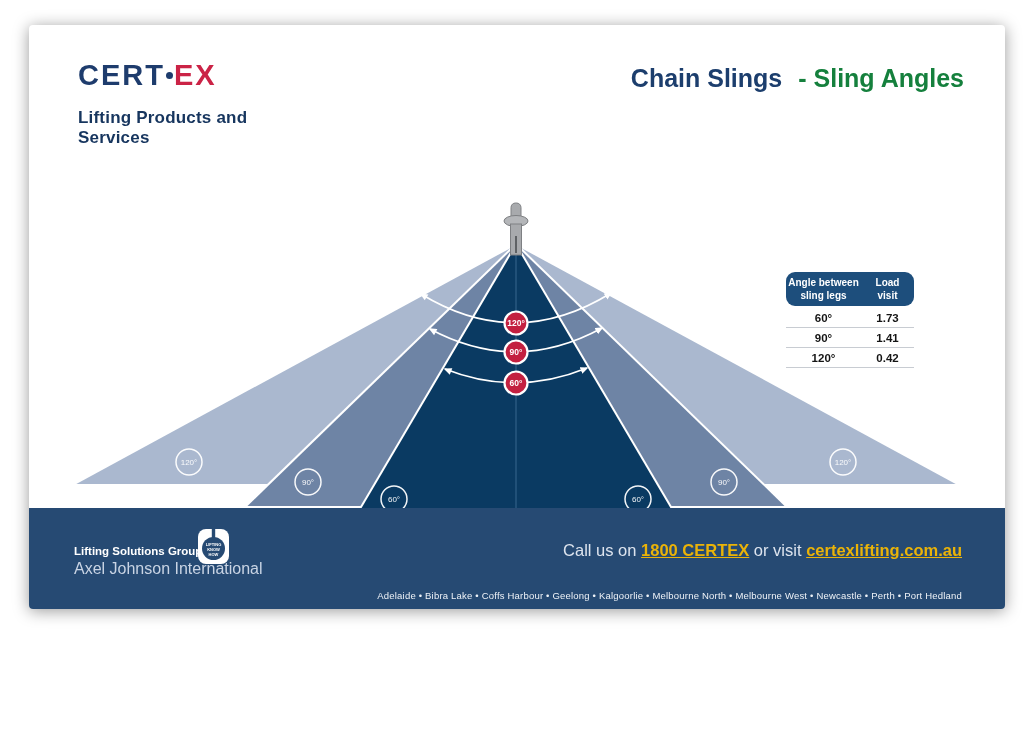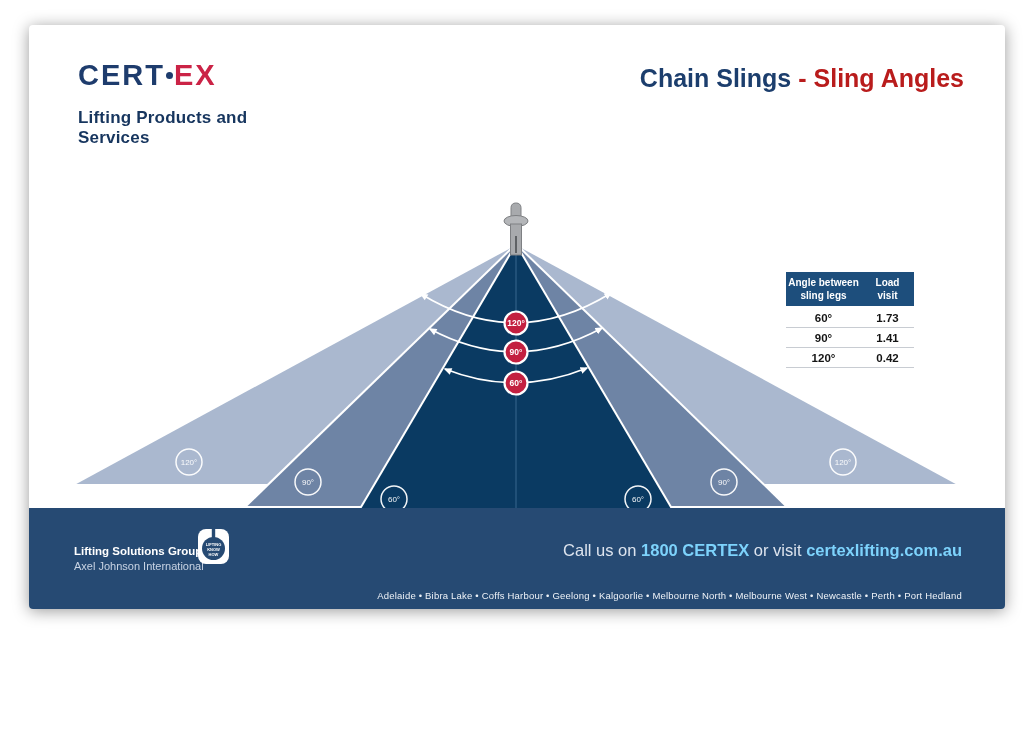--- a/index.html
+++ b/index.html
@@ -16,45 +16,45 @@
   .logo-blue { color:#1e3c6d; }
   .logo-red  { color:#cb2346; }
   .logo-dot  { display:inline-block; width:7px; height:7px; border-radius:50%;
                background:#1e3c6d; vertical-align:middle; margin:0 1px 4px 1px; }
   .logo-tagline { font-size:17px; font-weight:700; color:#16355e; 
                   margin-top:18px; letter-spacing:.2px; }
 
   .page-title { position:absolute; right:41px; top:39px; font-size:25px; font-weight:700;
                 white-space:nowrap; }
   .title-blue { color:#1c3e6d; }
-  .title-red  { color:#b91c1c; margin-left:7px; }
+  .title-red  { color:#15803d; margin-left:16px; }
 
   
   .diagram-svg { position:absolute; left:0; top:0; width:976px; height:691px; }
 
   
   .load-table { position:absolute; left:757px; top:247px; width:128px; background:#fff; }
   .lt-header { display:grid; grid-template-columns:75px 53px; background:#1d4e7c;
                color:#ffffff; font-size:10px; font-weight:700; text-align:center;
-               white-space:pre-line; line-height:1.3; padding:4px 0; align-items:center; }
+               white-space:pre-line; line-height:1.3; padding:4px 0; align-items:center;border-radius:9px; }
   .lt-body { margin-top:2px; }
   .lt-row { display:grid; grid-template-columns:75px 53px; font-size:11.5px; font-weight:700;
             color:#141414; text-align:center; padding:4px 0 3px;
             border-bottom:1px solid #c8ccd2; }
 
   
   .footer { position:absolute; left:0; bottom:0; width:976px; height:101px;
             background:#264a73; border-radius:0 0 4px 4px; }
   .lsg-block { position:absolute; left:45px; top:36px; line-height:1.3; }
   .lsg-name   { font-size:11.5px; font-weight:700; color:#ffffff; }
-  .lsg-parent { font-size:11px; font-weight:400; color:#c9d4e4; }
+  .lsg-parent { font-size:16px; font-weight:400; color:#c9d4e4; }
   .knowhow { position:absolute; left:169px; top:21px; }
   .call-line { position:absolute; right:43px; top:33px; font-size:16.5px; color:#dde4ee;
                white-space:nowrap; }
-  .call-strong { font-weight:700; color:#7dd3fc; }
+  .call-strong { font-weight:700; color:#eab308;text-decoration:underline; }
   .locations { position:absolute; right:43px; top:69px; font-size:9.5px; color:#eef2f7;
                letter-spacing:.2px; white-space:nowrap;margin-top:13px; }
 
   svg text { font-family:"Liberation Sans", sans-serif; }
 </style>
 </head>
 <body>
 
 <div class="page">
 

